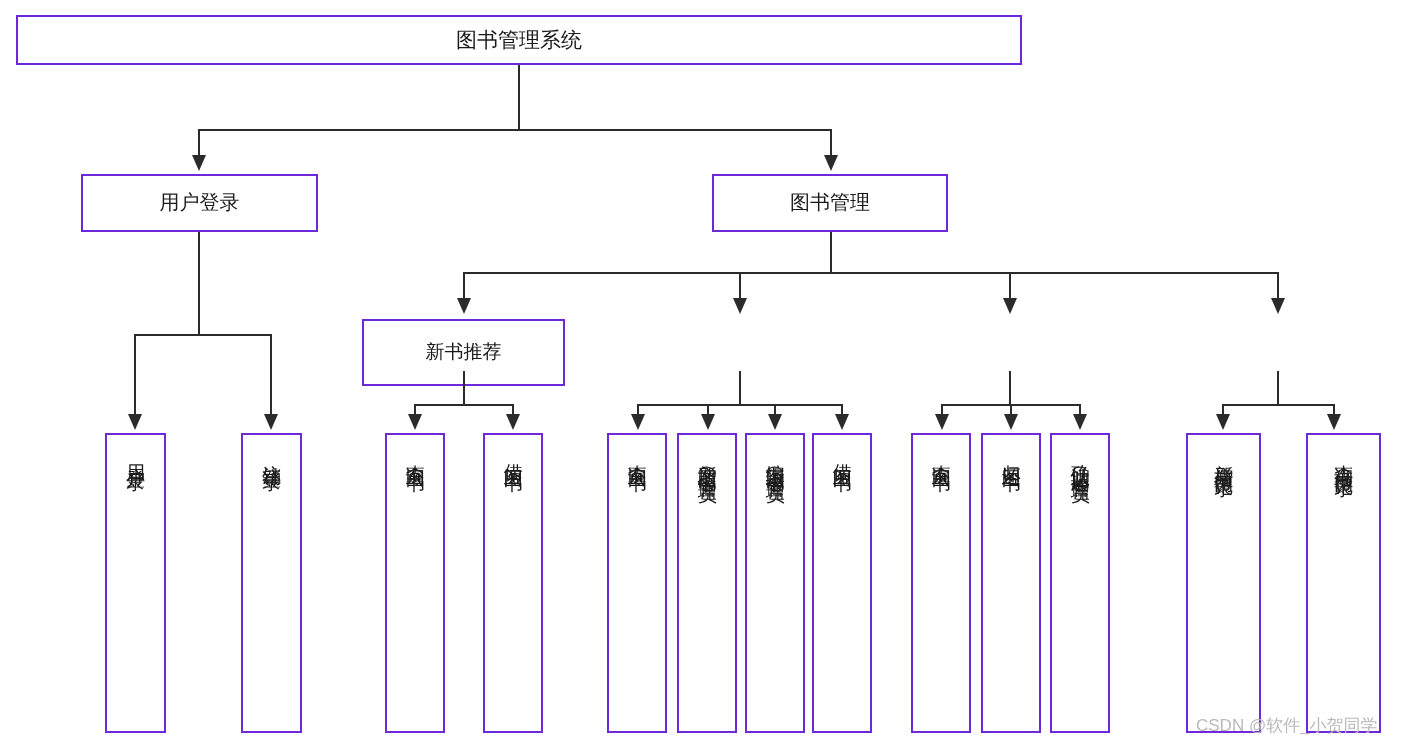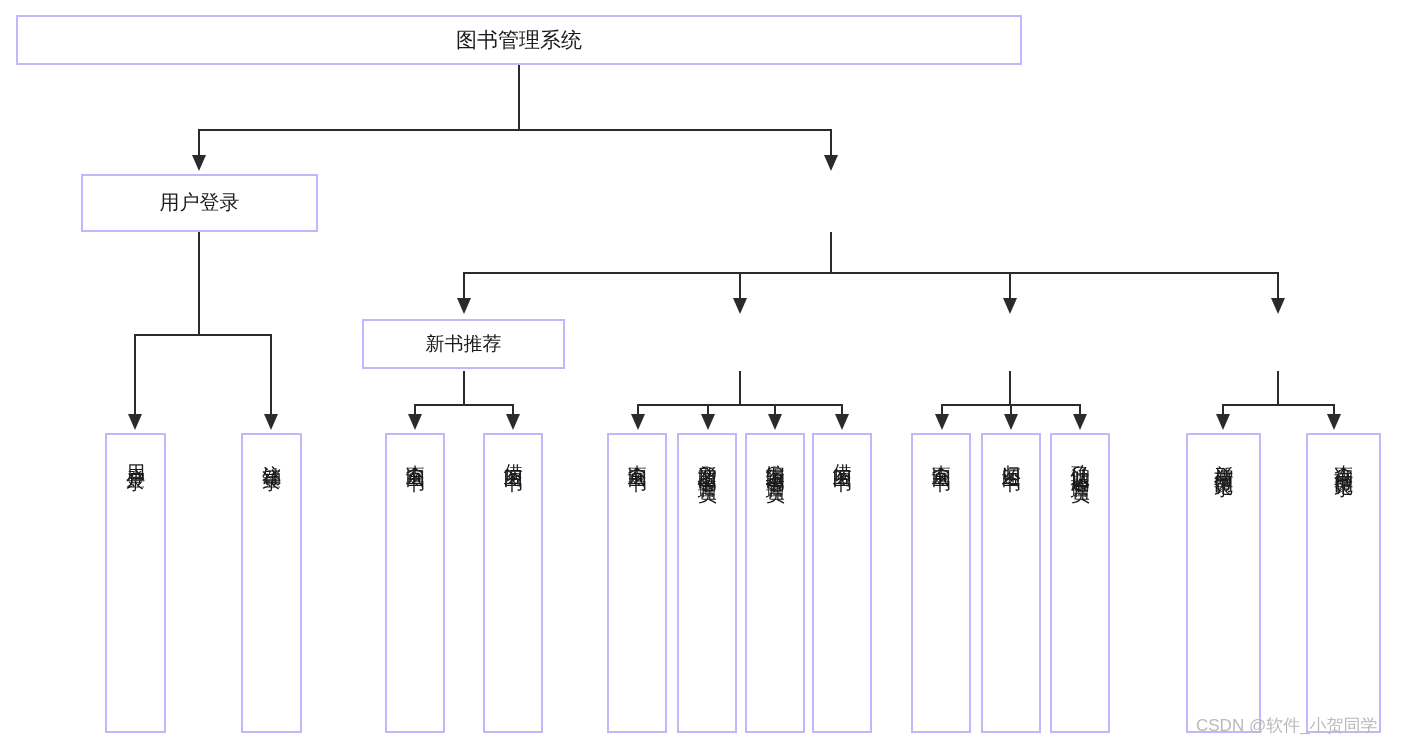--- a/index.html
+++ b/index.html
@@ -15,21 +15,21 @@
     width: 1405px;
     height: 747px;
     background: #ffffff;
     overflow: hidden;
   }
 
   
   .node {
     position: absolute;
     box-sizing: border-box;
-    border: 2px solid #c4b5fd;
+    border: 2px solid #6d28d9;
     background: #ffffff;
     display: flex;
     align-items: center;
     justify-content: center;
     color: #1a1a1a;
     line-height: 1.18;
   }
   .node.root {
     font-size: 21px;
   }
@@ -94,20 +94,23 @@
   <div class="hline" style="left:198px; top:129px; width:634px; height:2px;"></div>
 
   <div class="vline" style="left:198px; top:129px; width:2px; height:28px;"></div>
   <div class="arrow" style="left:192px; top:155px;"></div>
   <div class="vline" style="left:830px; top:129px; width:2px; height:28px;"></div>
   <div class="arrow" style="left:824px; top:155px;"></div>
 
   <div class="node level2" style="left:81px; top:174px; width:237px; height:58px;">
     <span>用户登录</span>
   </div>
+  <div class="node level2" style="left:712px; top:174px; width:236px; height:58px;">
+    <span>图书管理</span>
+  </div>
 
   <div class="vline" style="left:198px; top:232px; width:2px; height:103px;"></div>
   <div class="hline" style="left:134px; top:334px; width:138px; height:2px;"></div>
   <div class="vline" style="left:134px; top:334px; width:2px; height:82px;"></div>
   <div class="arrow" style="left:128px; top:414px;"></div>
   <div class="vline" style="left:270px; top:334px; width:2px; height:82px;"></div>
   <div class="arrow" style="left:264px; top:414px;"></div>
 
   <div class="node leaf" style="left:105px; top:433px; width:61px; height:300px;">
     <span class="vtext">用户登录</span>
@@ -124,21 +127,21 @@
 
   <div class="vline" style="left:739px; top:272px; width:2px; height:28px;"></div>
   <div class="arrow" style="left:733px; top:298px;"></div>
 
   <div class="vline" style="left:1009px; top:272px; width:2px; height:28px;"></div>
   <div class="arrow" style="left:1003px; top:298px;"></div>
 
   <div class="vline" style="left:1277px; top:272px; width:2px; height:28px;"></div>
   <div class="arrow" style="left:1271px; top:298px;"></div>
 
-  <div class="node level3" style="left:362px; top:319px; width:203px; height:50px;">
+  <div class="node level3" style="left:362px; top:319px; width:203px; height:67px;">
     <span>新书推荐</span>
   </div>
 
   <div class="vline" style="left:463px; top:371px; width:2px; height:34px;"></div>
   <div class="hline" style="left:414px; top:404px; width:100px; height:2px;"></div>
   <div class="vline" style="left:414px; top:404px; width:2px; height:12px;"></div>
   <div class="arrow" style="left:408px; top:414px;"></div>
   <div class="vline" style="left:512px; top:404px; width:2px; height:12px;"></div>
   <div class="arrow" style="left:506px; top:414px;"></div>
 

